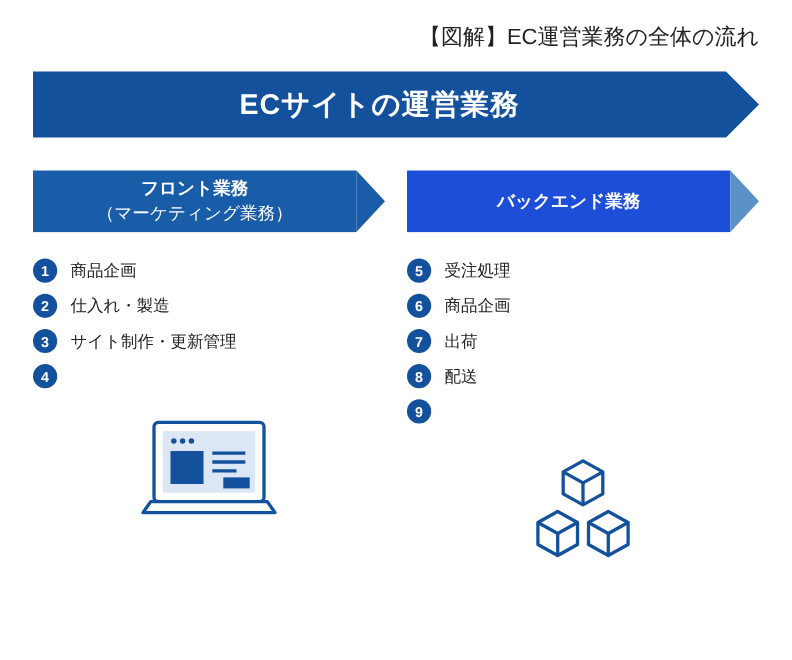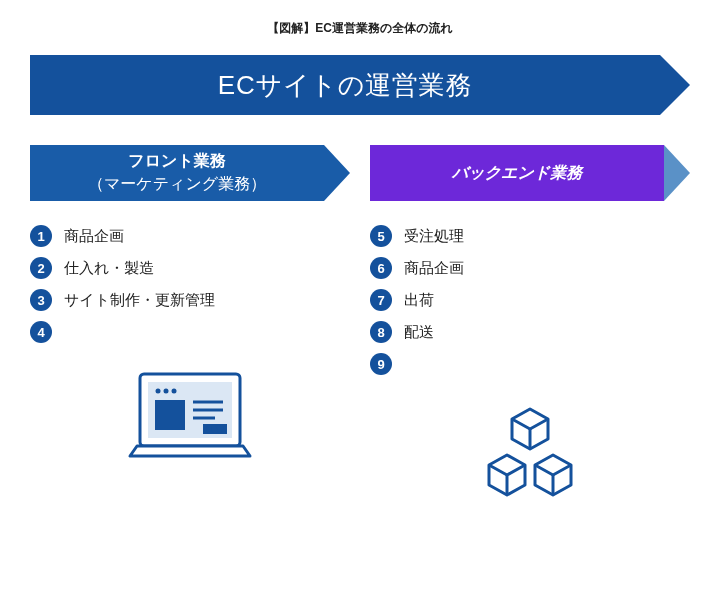--- a/index.html
+++ b/index.html
@@ -5,23 +5,23 @@
   * { box-sizing: border-box; margin: 0; padding: 0; }
   body {
     width: 720px;
     height: 600px;
     font-family: "Hiragino Kaku Gothic Pro", "Meiryo", sans-serif;
     background: #fff;
     color: #222;
     padding: 20px 30px;
   }
   .page-title {
-    text-align: center;
-    font-size: 12px;
-    font-weight: 700;
+    text-align: right;
+    font-size: 20px;
+    font-weight: 400;
     margin-bottom: 18px;
   }
   
   .main-banner {
     position: relative;
     height: 60px;
     margin-bottom: 30px;
   }
   .main-banner .body {
     position: absolute;
@@ -37,21 +37,21 @@
     position: absolute;
     right: 0; top: 0;
     width: 0; height: 0;
     border-top: 30px solid transparent;
     border-bottom: 30px solid transparent;
     border-left: 30px solid #14519c;
   }
   .main-banner .label {
     color: #fff;
     font-size: 26px;
-    font-weight: 400;
+    font-weight: 700;
     letter-spacing: 0.03em;
   }
   
   .columns {
     display: flex;
     gap: 20px;
   }
   .col { flex: 1; min-width: 0; }
   
   .sub-banner {
@@ -64,21 +64,21 @@
     left: 0; top: 0;
     height: 56px;
     width: calc(100% - 26px);
     display: flex;
     flex-direction: column;
     align-items: center;
     justify-content: center;
     color: #fff;
   }
   .sub-banner.front .body { background: #195ca8; }
-  .sub-banner.back  .body { background: #6d28d9; font-style: italic; }
+  .sub-banner.back  .body { background: #1d4ed8; }
   .sub-banner .tip {
     position: absolute;
     right: 0; top: 0;
     width: 0; height: 0;
     border-top: 28px solid transparent;
     border-bottom: 28px solid transparent;
   }
   .sub-banner.front .tip { border-left: 26px solid #195ca8; }
   .sub-banner.back  .tip { border-left: 26px solid #5a91c7; }
   .sub-title { font-size: 16px; font-weight: 700; }

